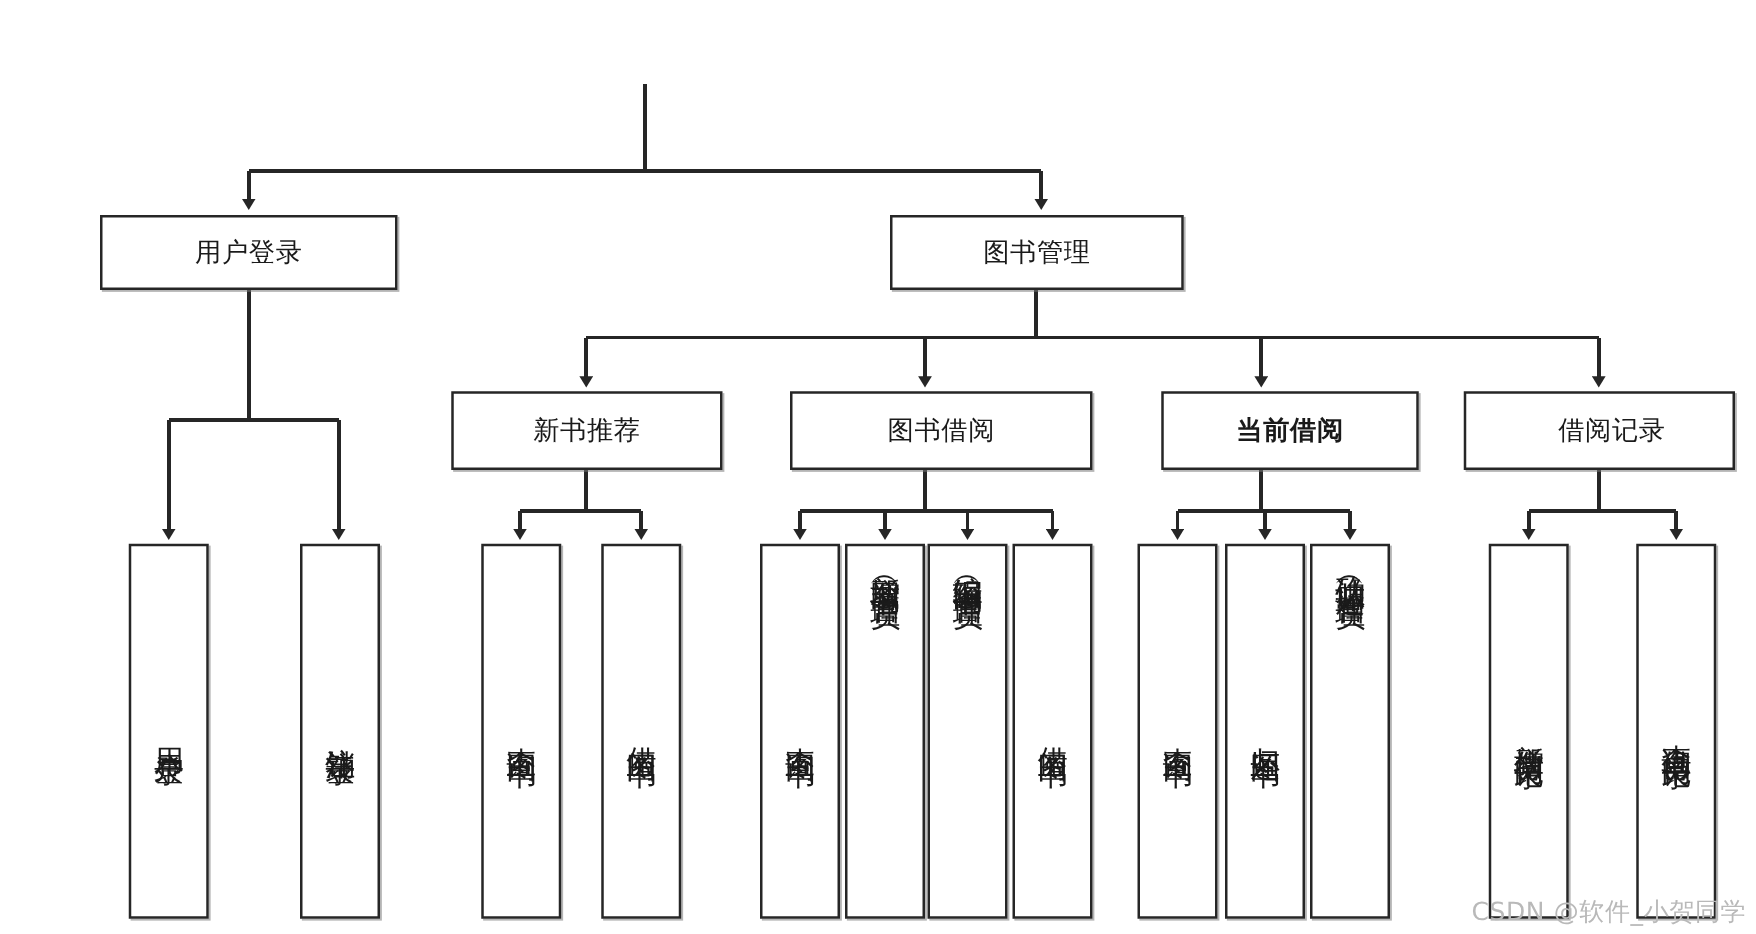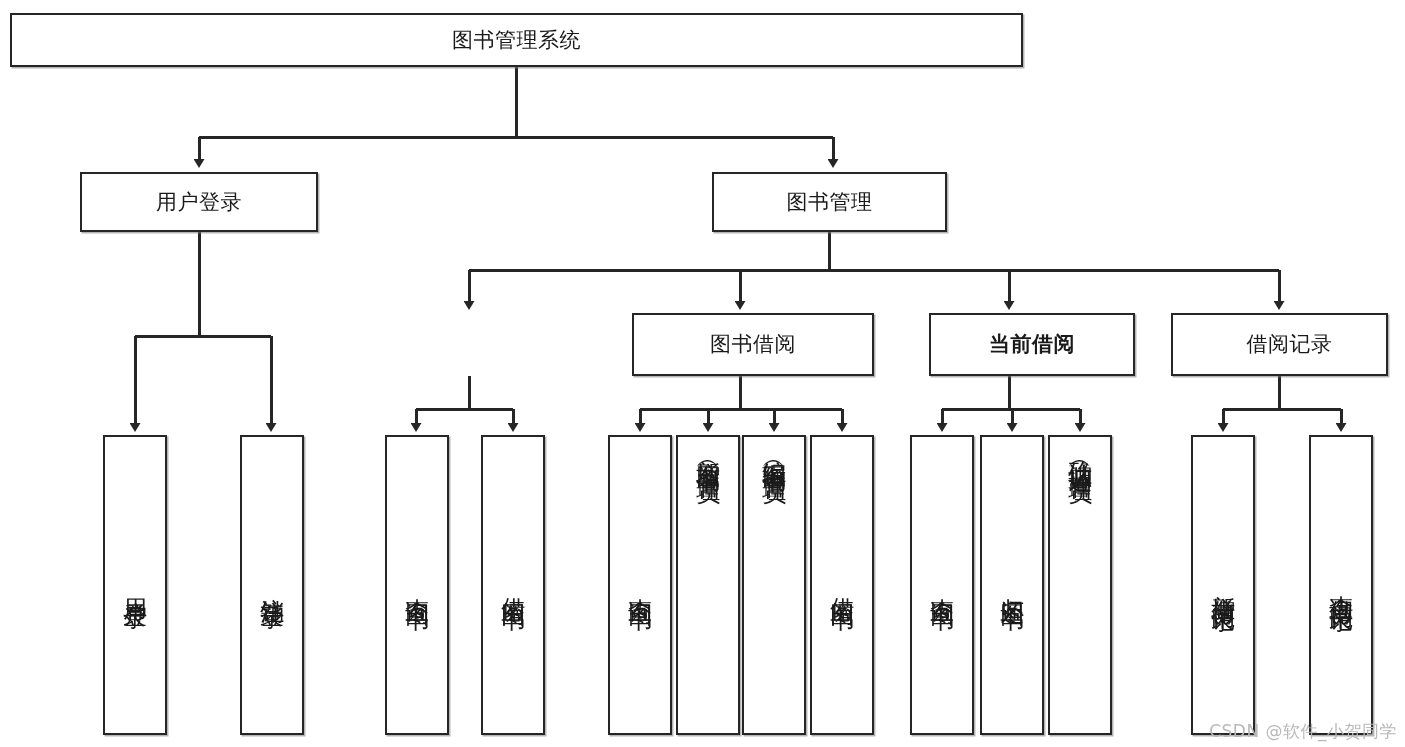--- a/index.html
+++ b/index.html
@@ -59,21 +59,21 @@
   }
   .node.vertical.centered{
     align-items:center;
     padding-top:0;
   }
   
   #watermark{
     position:absolute;
     right:8px;
     bottom:4px;
-    font-size:17px;
+    font-size:20px;
     color:#b9b9b9;
     letter-spacing:0.5px;
     z-index:5;
     white-space:nowrap;
   }
 </style>
 </head>
 <body>
 
 <div id="canvas">
@@ -121,32 +121,32 @@
       <path d="M1012,409 L1012,424" marker-end="url(#arrow)"></path>
       <path d="M1080,409 L1080,424" marker-end="url(#arrow)"></path>
 
       <path d="M1279,376 L1279,409"></path>
       <path d="M1223,409 L1341,409"></path>
       <path d="M1223,409 L1223,424" marker-end="url(#arrow)"></path>
       <path d="M1341,409 L1341,424" marker-end="url(#arrow)"></path>
     </g>
   </svg>
 
-  <div class="node" style="left:10px; top:13px; width:1013px; height:54px;">
-    <span class="label">图书管理系统</span>
-  </div>
 
   <div class="node" style="left:80px; top:172px; width:238px; height:60px;">
     <span class="label">用户登录</span>
   </div>
 
   <div class="node" style="left:712px; top:172px; width:235px; height:60px;">
     <span class="label">图书管理</span>
   </div>
 
+  <div class="node" style="left:361px; top:313px; width:217px; height:63px;">
+    <span class="label">新书推荐</span>
+  </div>
 
   <div class="node" style="left:632px; top:313px; width:242px; height:63px;">
     <span class="label">图书借阅</span>
   </div>
 
   <div class="node" style="left:929px; top:313px; width:206px; height:63px;font-weight:bold;">
     <span class="label">当前借阅</span>
   </div>
 
   <div class="node" style="left:1171px; top:313px; width:217px; height:63px;padding-left:20px;">

